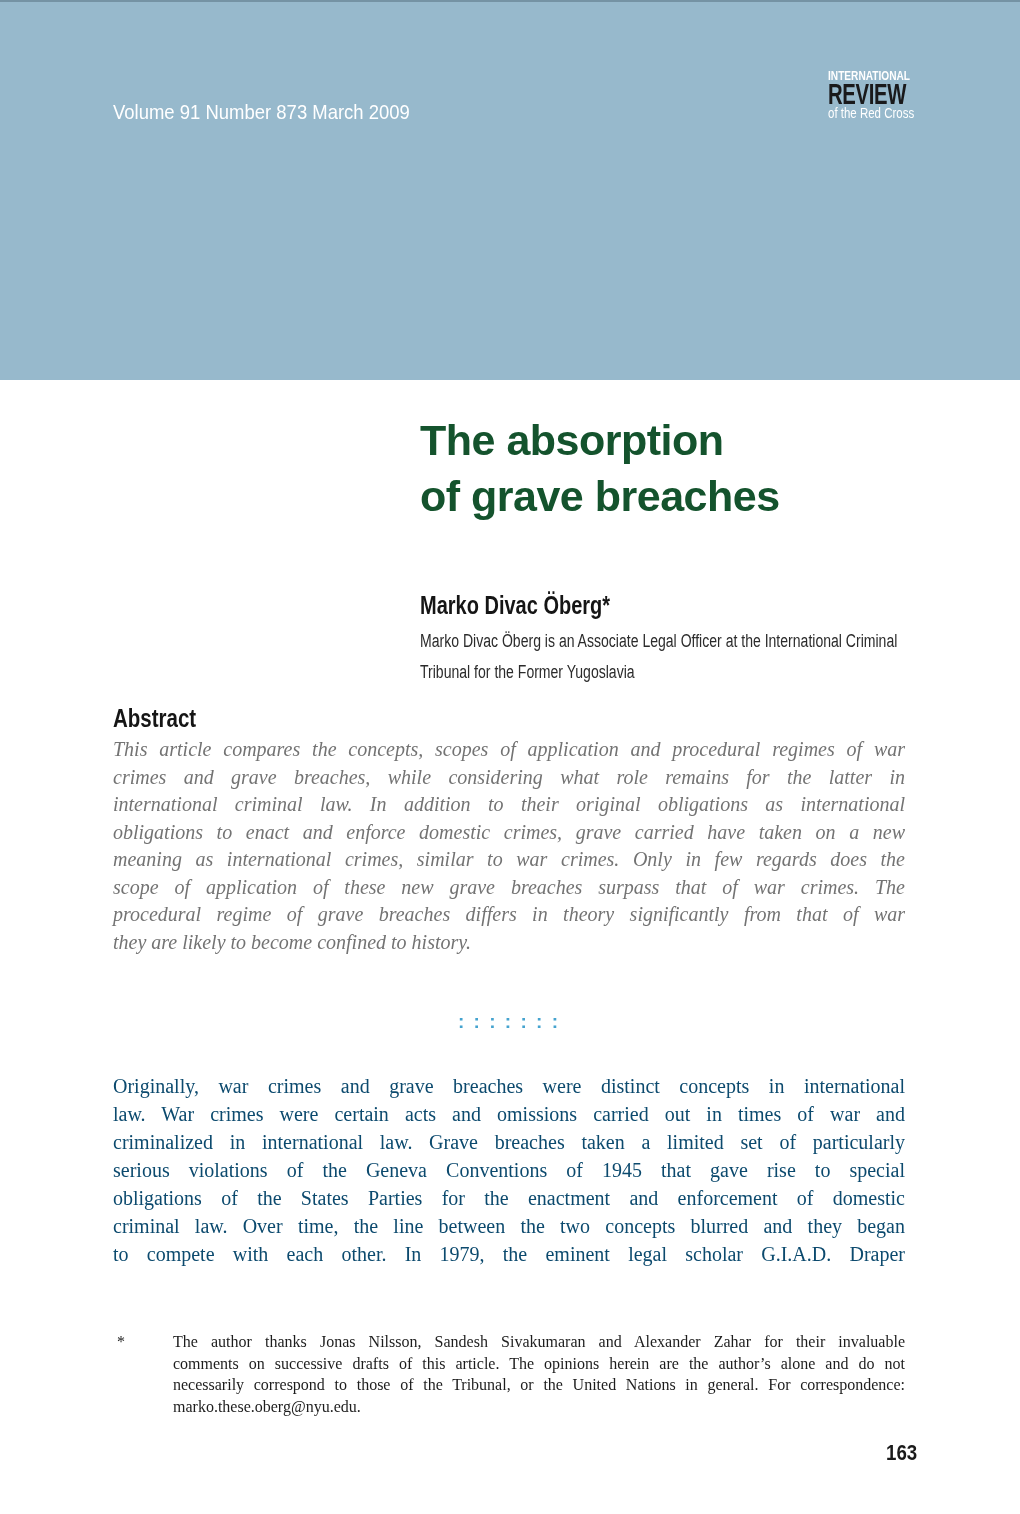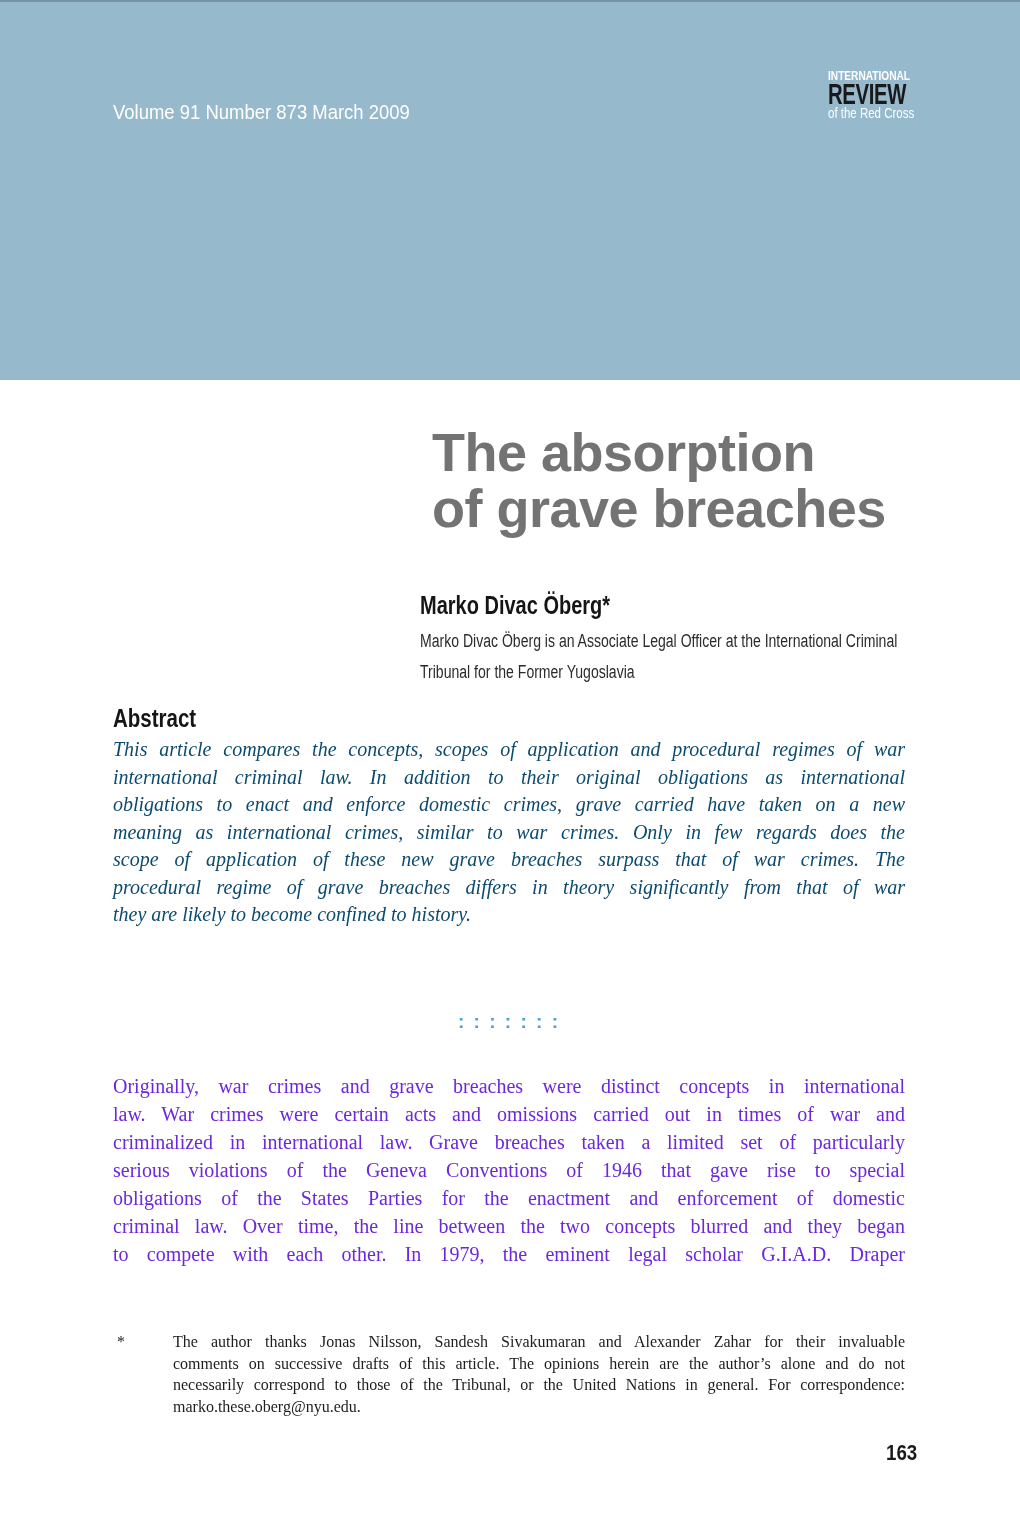--- a/index.html
+++ b/index.html
@@ -27,22 +27,22 @@
     font-size:29px;line-height:22px;font-weight:bold;color:#19191b;
     margin-top:2px;transform:scaleX(0.70);transform-origin:left top;
     white-space:nowrap;letter-spacing:-0.5px;
   }
   .logo-l3{
     font-size:14px;line-height:13px;color:#ffffff;margin-top:2px;
     transform:scaleX(0.82);transform-origin:left top;white-space:nowrap;
   }
   
   .title{
-    position:absolute;left:420px;top:412px;margin:12px;
-    font-size:54px;line-height:56px;font-weight:bold;color:#737373;
+    position:absolute;left:420px;top:412px;margin:0;
+    font-size:43px;line-height:56px;font-weight:bold;color:#14532d;
     letter-spacing:-0.5px;white-space:nowrap;
   }
   .author{
     position:absolute;left:420px;top:590px;
     font-size:25px;line-height:30px;font-weight:bold;color:#151515;
     transform:scaleX(0.80);transform-origin:left top;white-space:nowrap;
   }
   .bio{
     position:absolute;left:420px;top:626px;
     font-size:18px;line-height:31px;color:#2b2b2b;
@@ -50,34 +50,34 @@
   }
   
   .abs-head{
     position:absolute;left:113px;top:703px;margin:0;
     font-size:25px;line-height:30px;font-weight:bold;color:#151515;
     transform:scaleX(0.82);transform-origin:left top;
   }
   .abstract{
     position:absolute;left:113px;top:736px;width:792px;
     font-family:"Liberation Serif",serif;font-style:italic;
-    font-size:20px;line-height:27.5px;color:#0c4a6e;
+    font-size:20px;line-height:27.5px;color:#737373;
   }
   .just{text-align:justify;text-align-last:justify;text-justify:inter-word;}
   
   .separator{
     position:absolute;left:113px;top:1008px;width:792px;
     text-align:center;font-weight:bold;font-size:19px;line-height:27px;
     color:#45a3cf;letter-spacing:2px;
   }
   
   .body-text{
     position:absolute;left:113px;top:1072px;width:792px;
     font-family:"Liberation Serif",serif;
-    font-size:20px;line-height:28px;color:#6d28d9;
+    font-size:20px;line-height:28px;color:#0c4a6e;
   }
   
   .footnote{
     position:absolute;left:113px;top:1331px;width:792px;
     display:flex;
     font-family:"Liberation Serif",serif;
     font-size:16px;line-height:21.5px;color:#1d1d1d;
   }
   .fn-marker{width:33px;flex:0 0 33px;padding-left:4px;box-sizing:border-box;}
   .fn-text{flex:1 1 auto;margin-left:27px;}
@@ -111,35 +111,36 @@
 
   <div class="bio">
     <div>Marko Divac Öberg is an Associate Legal Officer at the International Criminal</div>
     <div>Tribunal for the Former Yugoslavia</div>
   </div>
 
   <h2 class="abs-head">Abstract</h2>
 
   <div class="abstract">
     <div class="just">This article compares the concepts, scopes of application and procedural regimes of war</div>
+    <div class="just">crimes and grave breaches, while considering what role remains for the latter in</div>
     <div class="just">international criminal law. In addition to their original obligations as international</div>
     <div class="just">obligations to enact and enforce domestic crimes, grave carried have taken on a new</div>
     <div class="just">meaning as international crimes, similar to war crimes. Only in few regards does the</div>
     <div class="just">scope of application of these new grave breaches surpass that of war crimes. The</div>
     <div class="just">procedural regime of grave breaches differs in theory significantly from that of war</div>
     <div>they are likely to become confined to history.</div>
   </div>
 
   <div class="separator">: : : : : : :</div>
 
   <div class="body-text">
     <div class="just">Originally, war crimes and grave breaches were distinct concepts in international</div>
     <div class="just">law. War crimes were certain acts and omissions carried out in times of war and</div>
     <div class="just">criminalized in international law. Grave breaches taken a limited set of particularly</div>
-    <div class="just">serious violations of the Geneva Conventions of 1946 that gave rise to special</div>
+    <div class="just">serious violations of the Geneva Conventions of 1945 that gave rise to special</div>
     <div class="just">obligations of the States Parties for the enactment and enforcement of domestic</div>
     <div class="just">criminal law. Over time, the line between the two concepts blurred and they began</div>
     <div class="just">to compete with each other. In 1979, the eminent legal scholar G.I.A.D. Draper</div>
   </div>
 
   <div class="footnote">
     <div class="fn-marker">*</div>
     <div class="fn-text">
       <div class="just">The author thanks Jonas Nilsson, Sandesh Sivakumaran and Alexander Zahar for their invaluable</div>
       <div class="just">comments on successive drafts of this article. The opinions herein are the author’s alone and do not</div>

